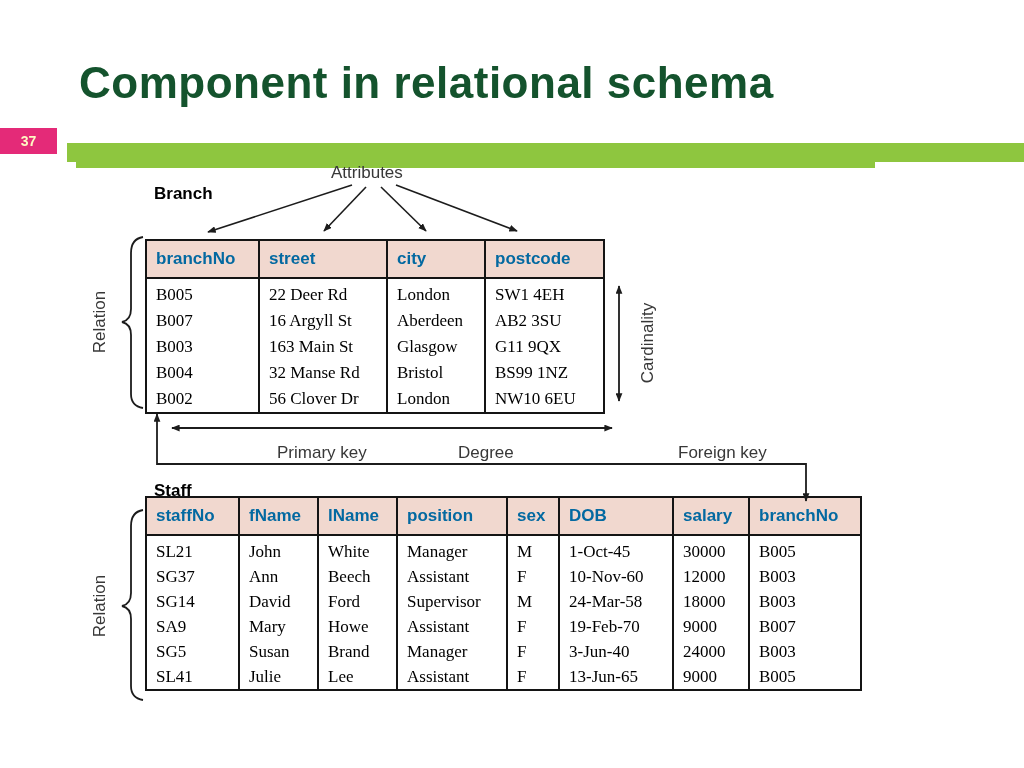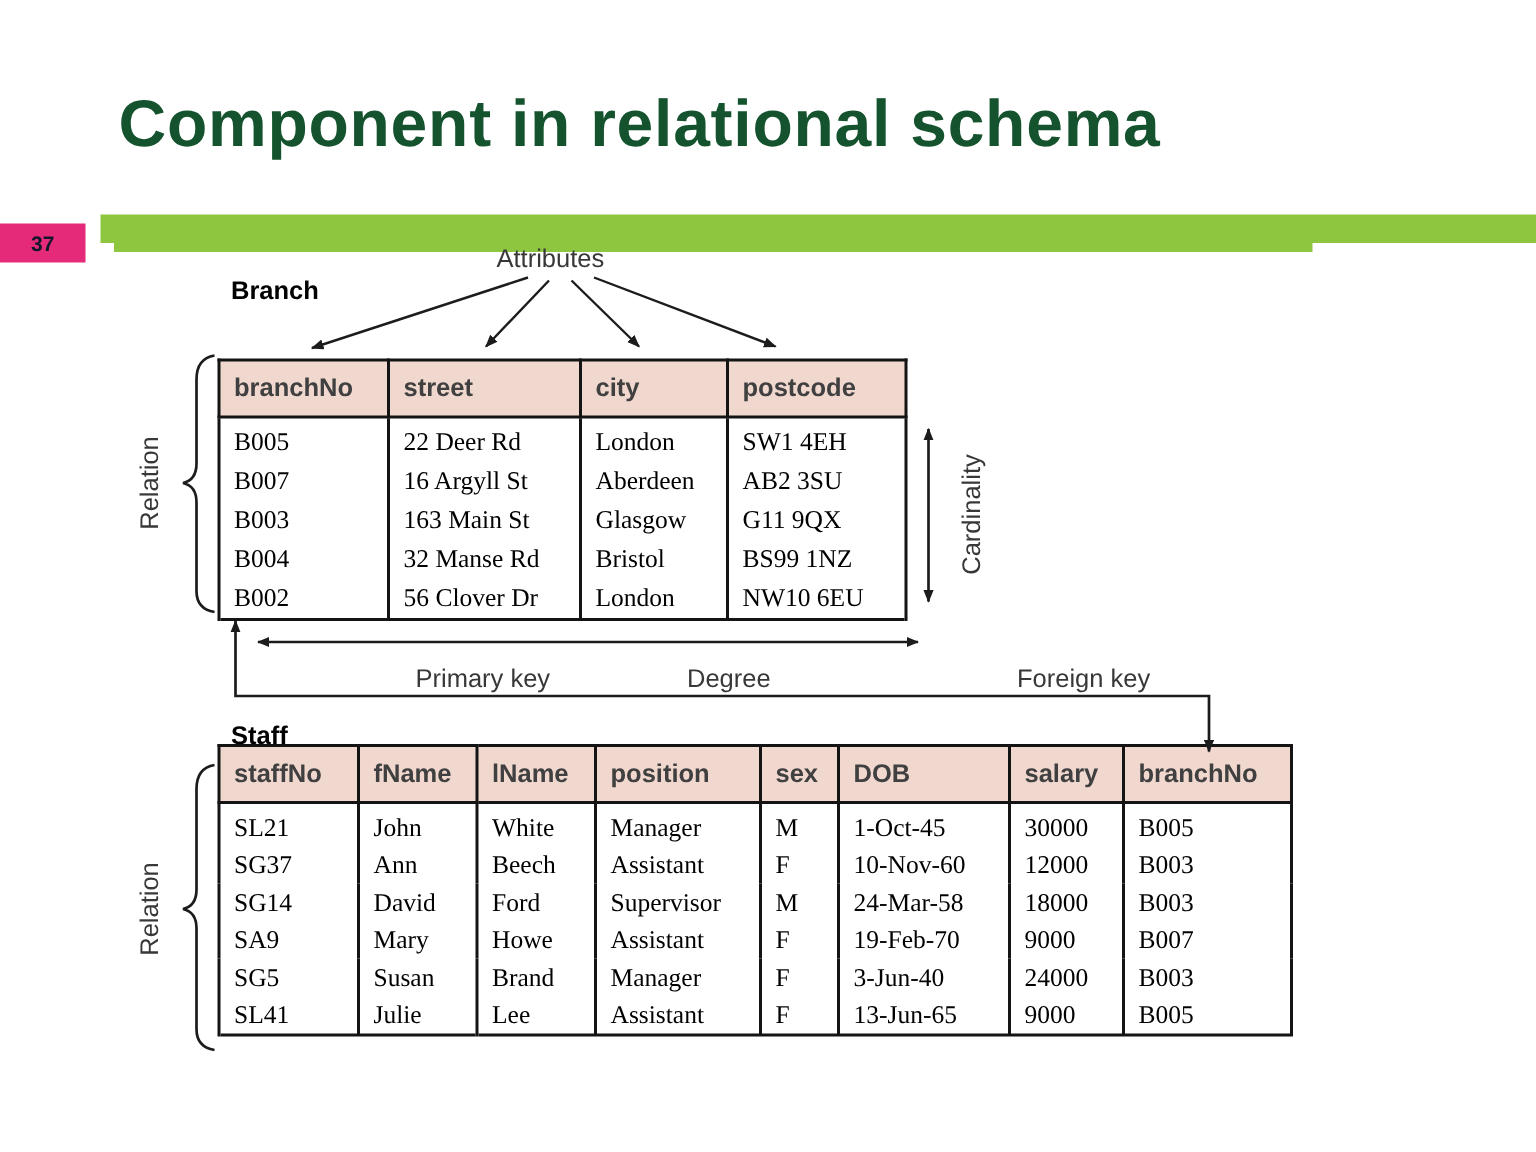--- a/index.html
+++ b/index.html
@@ -7,40 +7,40 @@
     width:1024px;height:768px;position:relative;background:#ffffff;
     font-family:"Liberation Sans",sans-serif;overflow:hidden;
   }
   
   .slide-title{
     position:absolute;left:79px;top:58px;width:900px;
     font-size:44px;font-weight:700;color:#14532d;letter-spacing:.5px;
     font-family:"Liberation Sans",sans-serif;
   }
   .page-badge{
-    position:absolute;left:0;top:149px;width:57px;height:26px;
-    background:#e42a78;color:#0f172a;font-size:14px;font-weight:700;
+    position:absolute;left:0;top:128px;width:57px;height:26px;
+    background:#e42a78;color:#fef9c3;font-size:14px;font-weight:700;
     display:flex;align-items:center;justify-content:center;
   }
   .bar-main{position:absolute;left:67px;top:143px;width:957px;height:19px;background:#8ec63f;}
   .bar-sub{position:absolute;left:76px;top:162px;width:799px;height:6px;background:#8ec63f;}
 
   
   .dlabel{position:absolute;color:#383838;font-size:17px;white-space:nowrap;}
   .dlabel.bold{color:#000;font-weight:700;}
   .rot{transform:rotate(-90deg);transform-origin:center center;text-align:center;}
 
   
   table.schema{
     position:absolute;border-collapse:collapse;table-layout:fixed;
     background:#ffffff;border:2px solid #141414;
   }
   table.schema th{
     background:#f1d8cf;border:2px solid #141414;
-    font-family:"Liberation Sans",sans-serif;font-weight:700;font-size:17px;color:#404040;
+    font-family:"Liberation Sans",sans-serif;font-weight:700;font-size:17px;color:#0369a1;
     text-align:left;padding:0 4px 0 9px;height:36px;vertical-align:middle;
   }
   table.schema td{
     border-left:2px solid #141414;border-right:2px solid #141414;
     font-family:"Liberation Serif",serif;font-size:17px;color:#000;
     text-align:left;padding:0 4px 0 9px;vertical-align:middle;white-space:nowrap;overflow:hidden;
   }
   table.tbl-branch{left:145px;top:239px;width:458px;}
   table.tbl-branch td{height:26px;}
   table.tbl-branch tbody tr:first-child td{padding-top:3px;}

